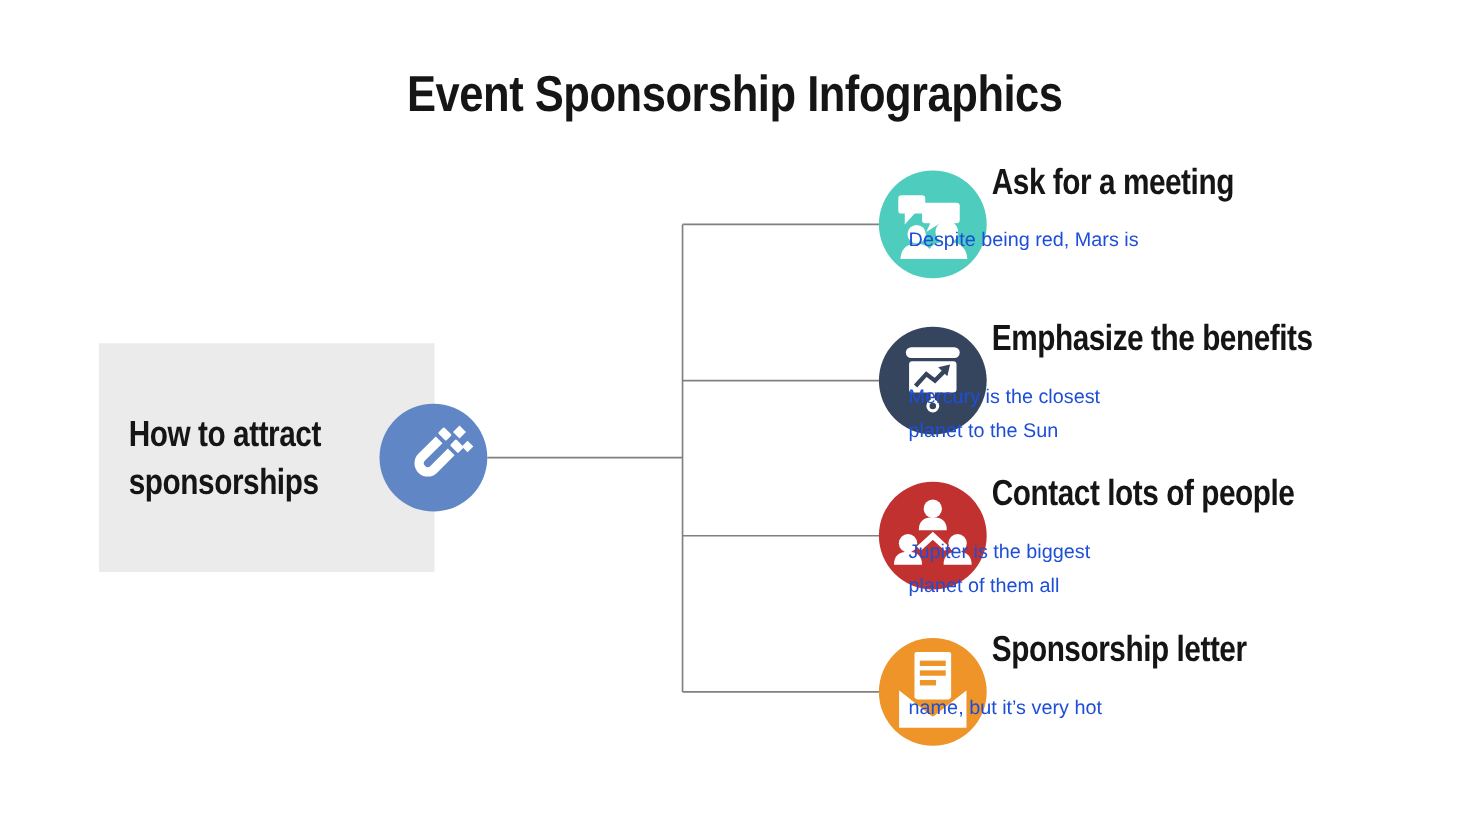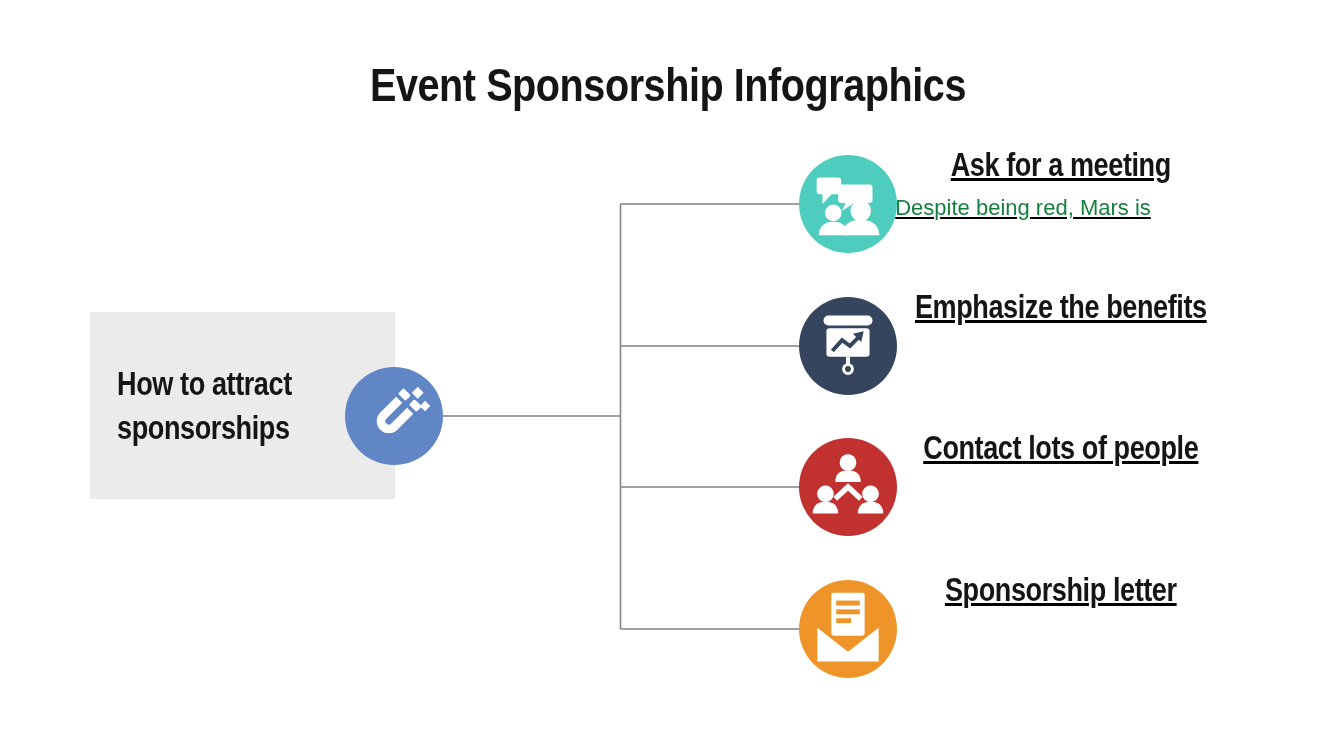--- a/index.html
+++ b/index.html
@@ -8,45 +8,45 @@
     background:#ffffff; font-family:"Liberation Sans", sans-serif;
   }
   .title {
     position:absolute; top:58px; left:0; width:100%;
     text-align:center; font-size:46px; font-weight:800;
     letter-spacing:-0.5px; color:#151515;
     transform:scaleX(0.86);
   }
   .connectors { position:absolute; left:0; top:0; width:1336px; height:752px; }
   .root-box {
-    position:absolute; left:90px; top:312px; width:305px; height:187px;
+    position:absolute; left:90px; top:312px; width:305px; height:208px;
     display:flex; align-items:center;
   }
   .root-label {
     padding-left:33px; width:240px;
     font-size:33px; font-weight:700; line-height:44px; color:#151515;
     letter-spacing:-0.5px;
     transform:scaleX(0.82); transform-origin:left center;
   }
   .circle {
     position:absolute; width:98px; height:98px; border-radius:50%;
     display:flex; align-items:center; justify-content:center;
   }
   .root-circle { left:345px; top:367px; }
   .circle svg { width:98px; height:98px; display:block; }
   .item-text {
-    position:absolute; right:103px; width:420px; text-align:center;text-decoration:underline;
+    position:absolute; right:90px; width:420px; text-align:left;
   }
   .item-heading {
     font-size:33px; font-weight:700; line-height:38px; color:#151515;
     letter-spacing:-0.5px; white-space:nowrap;
     transform:scaleX(0.82); transform-origin:right center;
   }
   .item-body {
-    margin-top:8px; font-size:22px; line-height:31px; color:#15803d;
+    margin-top:19px; font-size:18px; line-height:31px; color:#1d4ed8;
   }
   .item-body div { white-space:nowrap; }
 </style>
 </head>
 <body>
 
 <div class="canvas">
 
   <div class="title">Event Sponsorship Infographics</div>
 
@@ -102,49 +102,58 @@
       <rect fill="#ffffff" x="25" y="19" width="50" height="10" rx="5"></rect>
       <rect fill="#ffffff" x="28" y="32" width="44" height="29" rx="3"></rect>
       <polyline points="34,55 44,44 52,50 61,41" fill="none" stroke-width="4" stroke="#36455e"></polyline>
       <polygon points="66,35 55,37.5 63.5,46" fill="#36455e"></polygon>
       <rect fill="#ffffff" x="48" y="61" width="4" height="8"></rect>
       <circle cx="50" cy="73.5" r="4.5" fill="none" stroke="#ffffff" stroke-width="3"></circle>
     </svg>
   </div>
   <div class="item-text" style="top:288px;">
     <div class="item-heading">Emphasize the benefits</div>
+    <div class="item-body">
+      <div>Mercury is the closest</div>
+      <div>planet to the Sun</div>
+    </div>
   </div>
 
   <div class="circle" style="left: 799px; top: 438px; background: rgb(192, 49, 47);">
     <svg viewBox="0 0 100 100" xmlns="http://www.w3.org/2000/svg">
       <g fill="#ffffff">
         <circle cx="50" cy="25" r="8.5"></circle>
         <path d="M37,45 q0,-12 13,-12 q13,0 13,12 z"></path>
         <circle cx="27" cy="57" r="8.5"></circle>
         <path d="M14,77 q0,-12 13,-12 q13,0 13,12 z"></path>
         <circle cx="73" cy="57" r="8.5"></circle>
         <path d="M60,77 q0,-12 13,-12 q13,0 13,12 z"></path>
       </g>
       <polyline points="37,62 50,50 63,62" fill="none" stroke="#ffffff" stroke-width="5.5"></polyline>
     </svg>
   </div>
   <div class="item-text" style="top:429px;">
     <div class="item-heading">Contact lots of people</div>
+    <div class="item-body">
+      <div>Jupiter is the biggest</div>
+      <div>planet of them all</div>
+    </div>
   </div>
 
   <div class="circle" style="left: 799px; top: 580px; background: rgb(238, 148, 40);">
     <svg viewBox="0 0 100 100" xmlns="http://www.w3.org/2000/svg">
       <rect fill="#ffffff" x="33" y="13" width="34" height="44" rx="2"></rect>
       <g fill="#ee9428">
         <rect x="38" y="21" width="24" height="5"></rect>
         <rect x="38" y="30" width="24" height="5"></rect>
         <rect x="38" y="39" width="15" height="5"></rect>
       </g>
       <polygon points="17,45 50,71 83,45 83,85 17,85" fill="#ffffff" stroke-width="3.5" stroke-linejoin="round" stroke="#ee9428"></polygon>
     </svg>
   </div>
   <div class="item-text" style="top:571px;">
     <div class="item-heading">Sponsorship letter</div>
     <div class="item-body">
+      <div>name, but it’s very hot</div>
     </div>
   </div>
 
 </div>
 
 </body></html>

